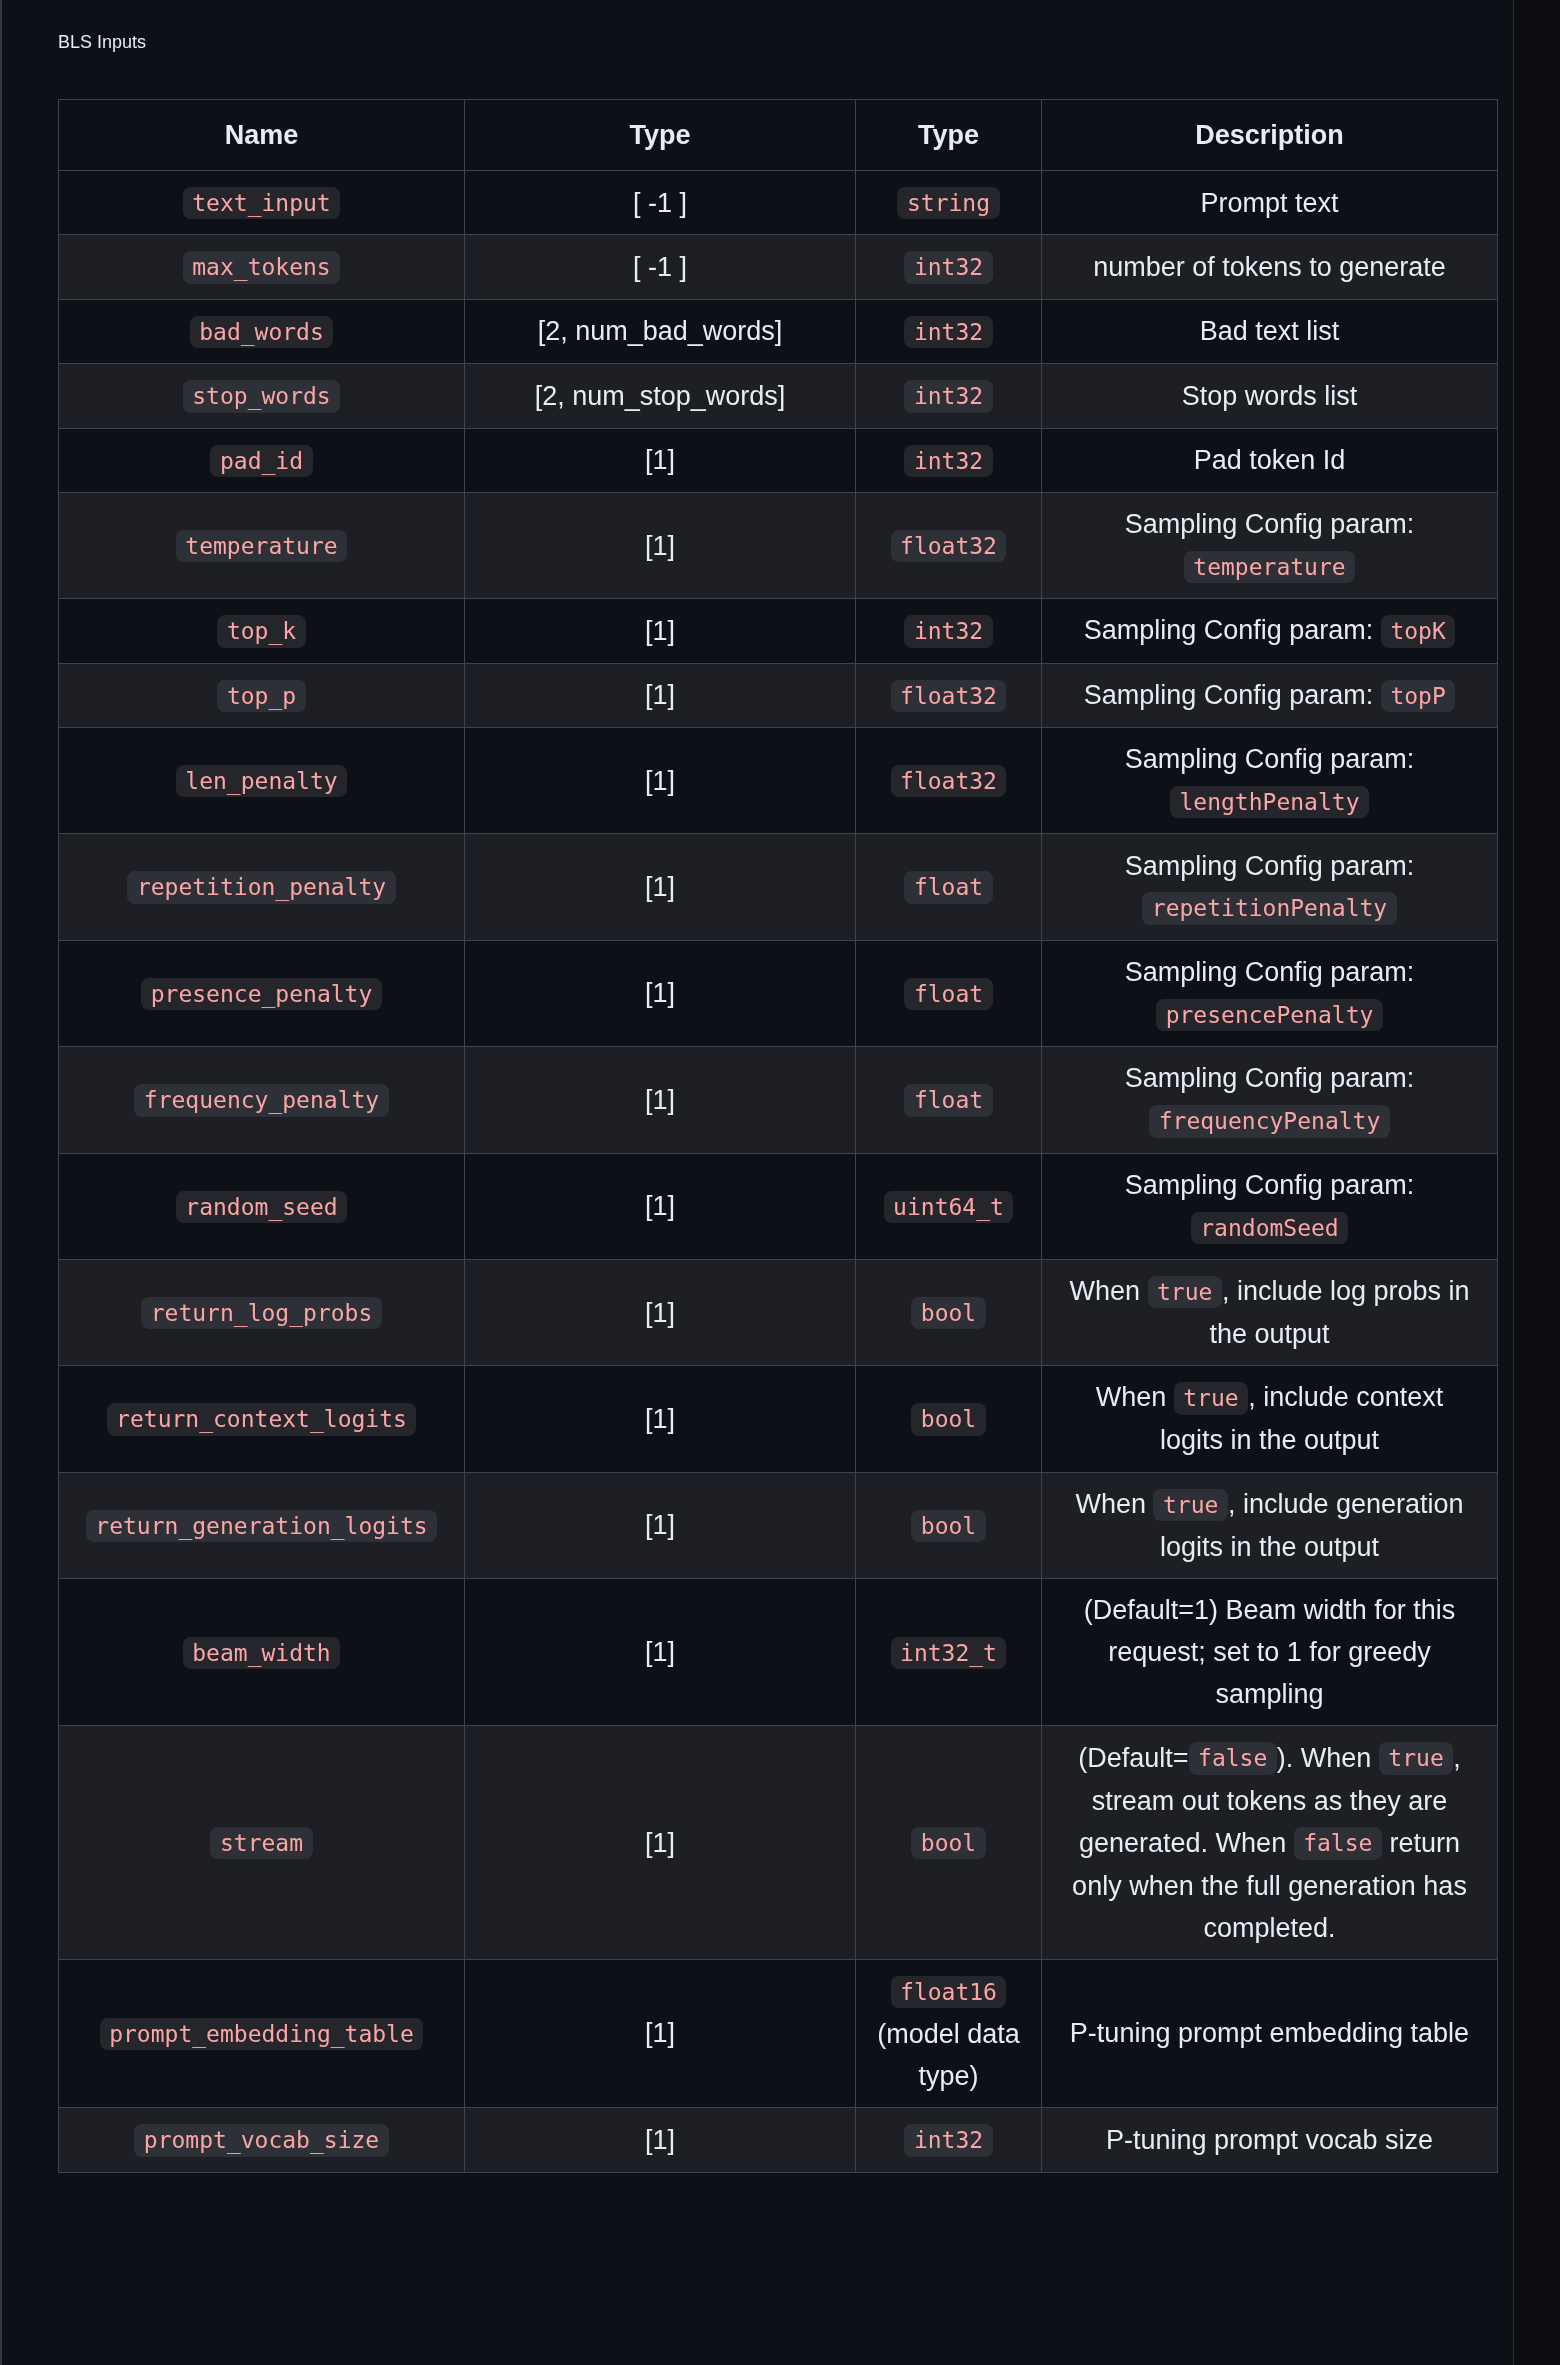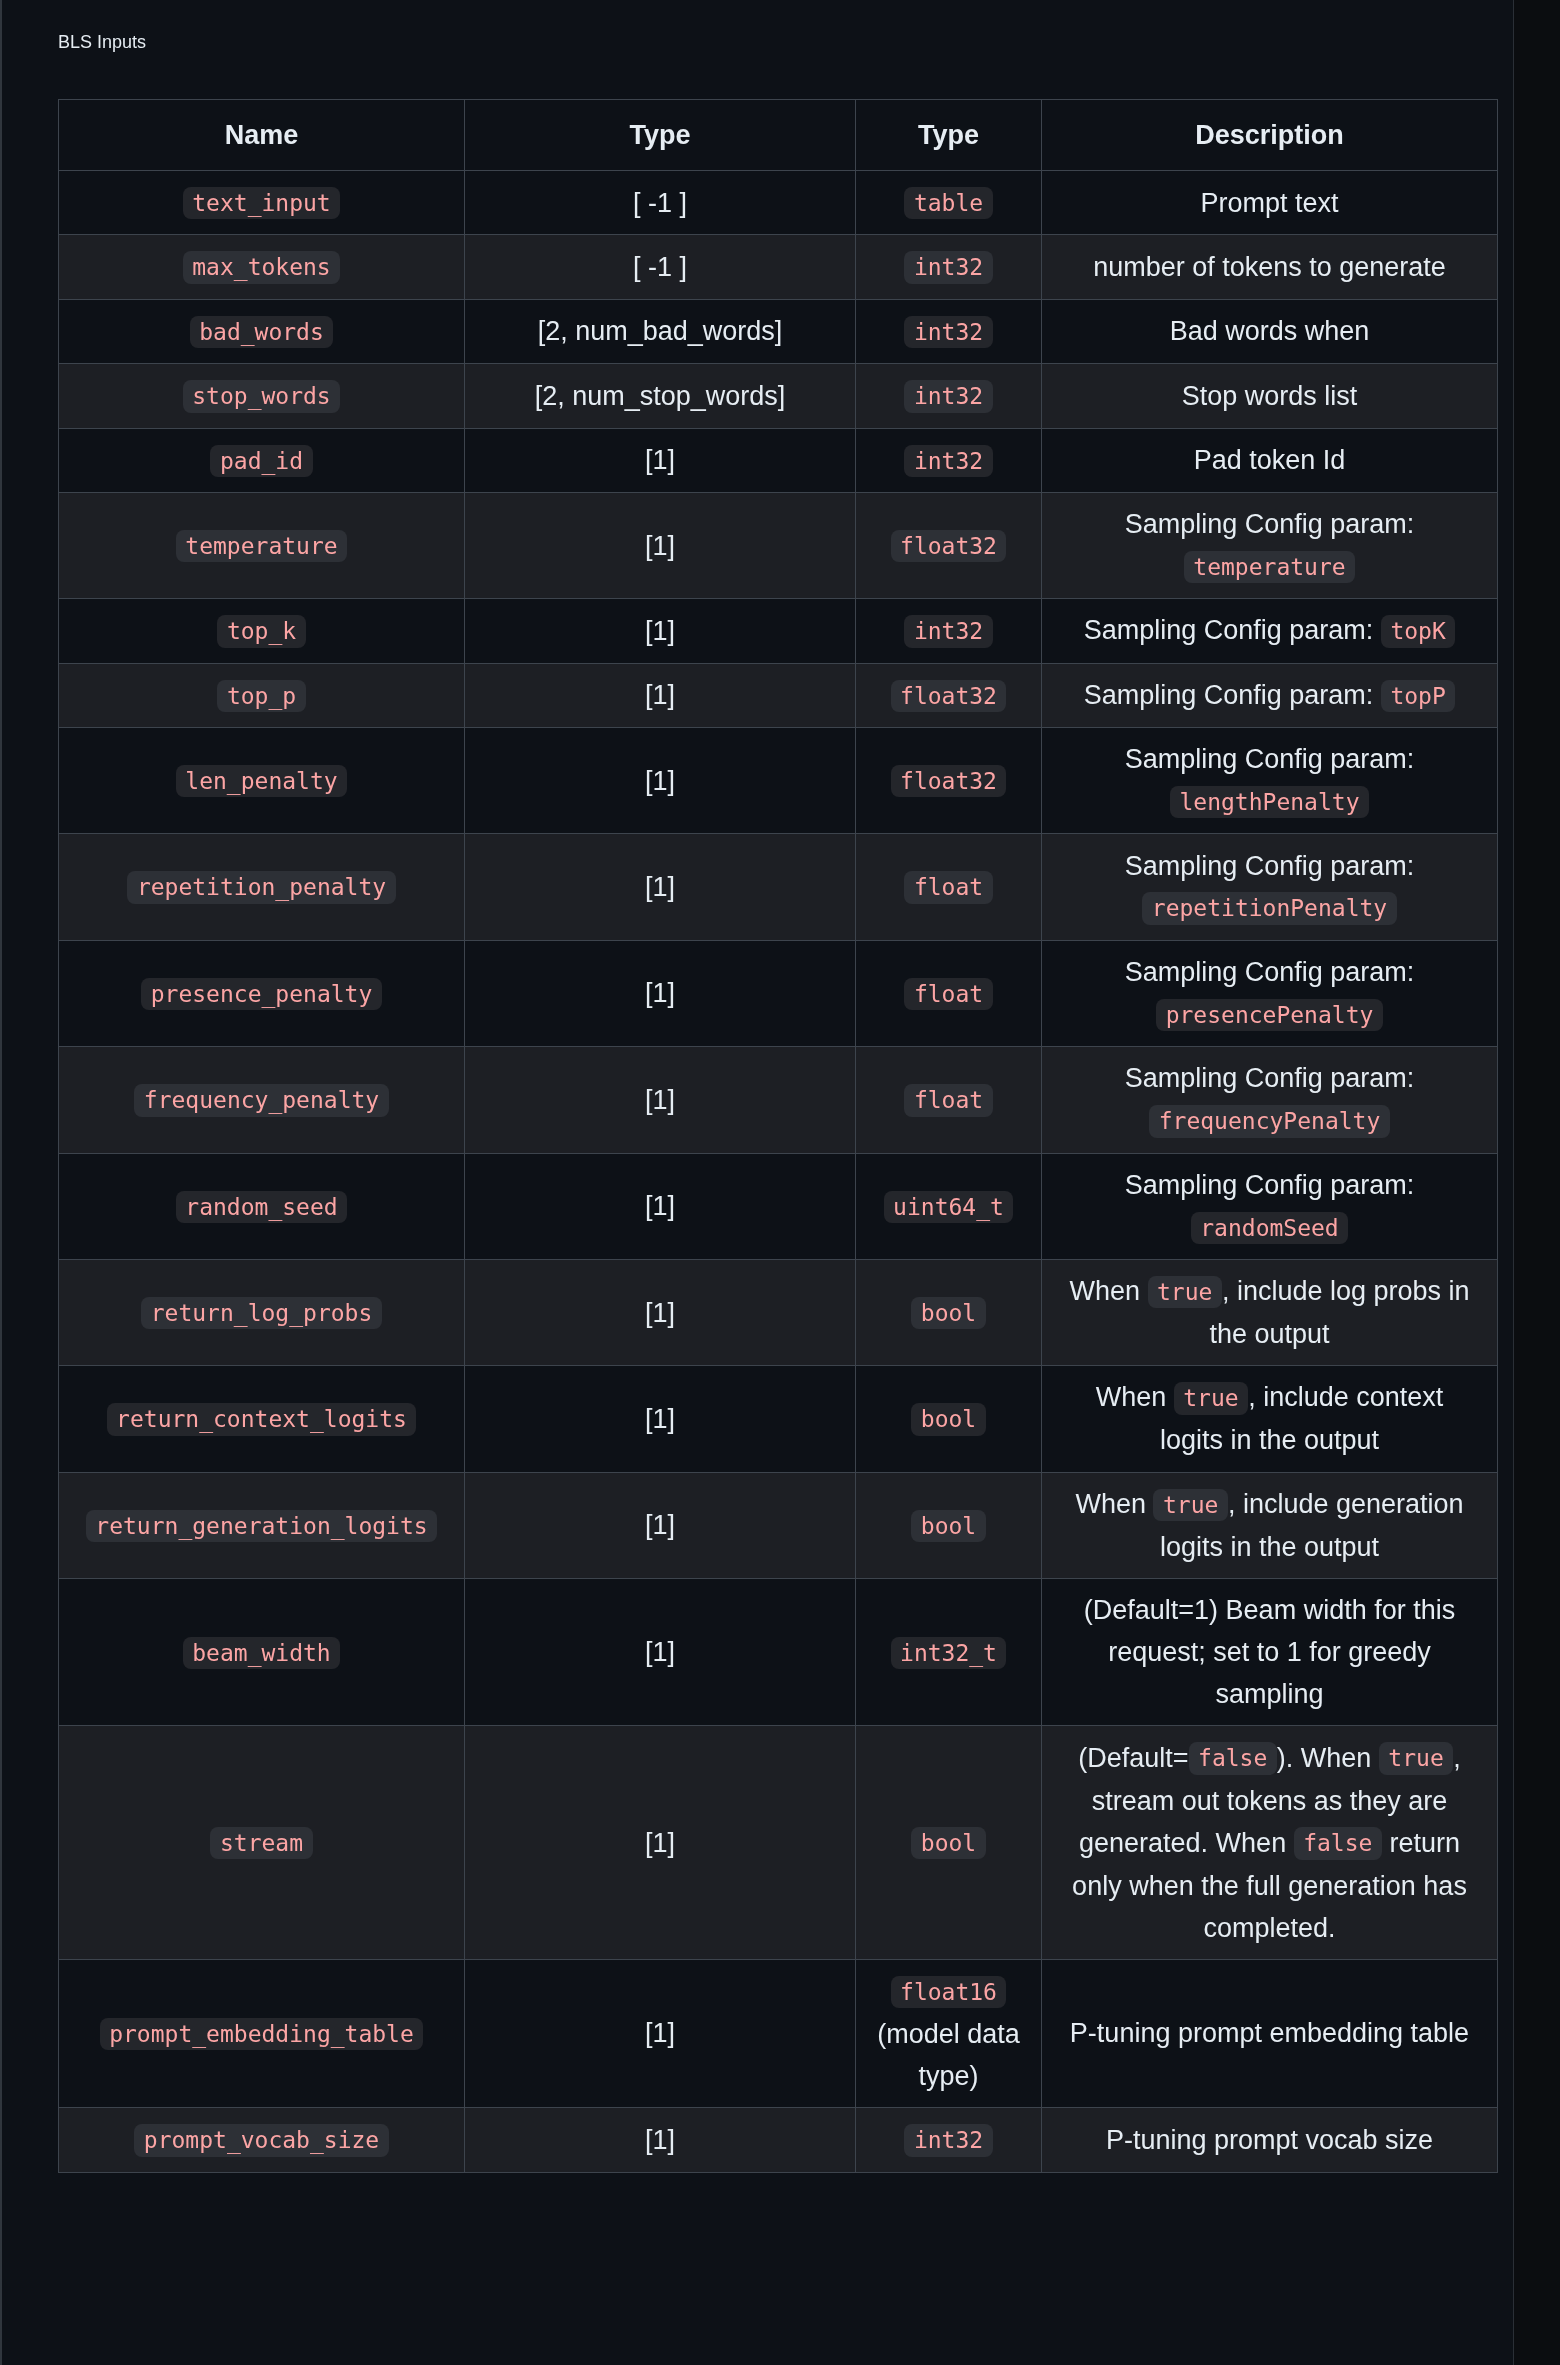--- a/index.html
+++ b/index.html
@@ -63,34 +63,34 @@
       <th>Name</th>
       <th>Type</th>
       <th>Type</th>
       <th>Description</th>
     </tr>
   </thead>
   <tbody id="tbody">
       <tr>
         <td><code>text_input</code></td>
         <td>[ -1 ]</td>
-        <td><code>table</code></td>
+        <td><code>string</code></td>
         <td><span>Prompt text</span></td>
       </tr>
       <tr>
         <td><code>max_tokens</code></td>
         <td>[ -1 ]</td>
         <td><code>int32</code></td>
         <td><span>number of tokens to generate</span></td>
       </tr>
       <tr>
         <td><code>bad_words</code></td>
         <td>[2, num_bad_words]</td>
         <td><code>int32</code></td>
-        <td><span>Bad words when</span></td>
+        <td><span>Bad text list</span></td>
       </tr>
       <tr>
         <td><code>stop_words</code></td>
         <td>[2, num_stop_words]</td>
         <td><code>int32</code></td>
         <td><span>Stop words list</span></td>
       </tr>
       <tr>
         <td><code>pad_id</code></td>
         <td>[1]</td>

